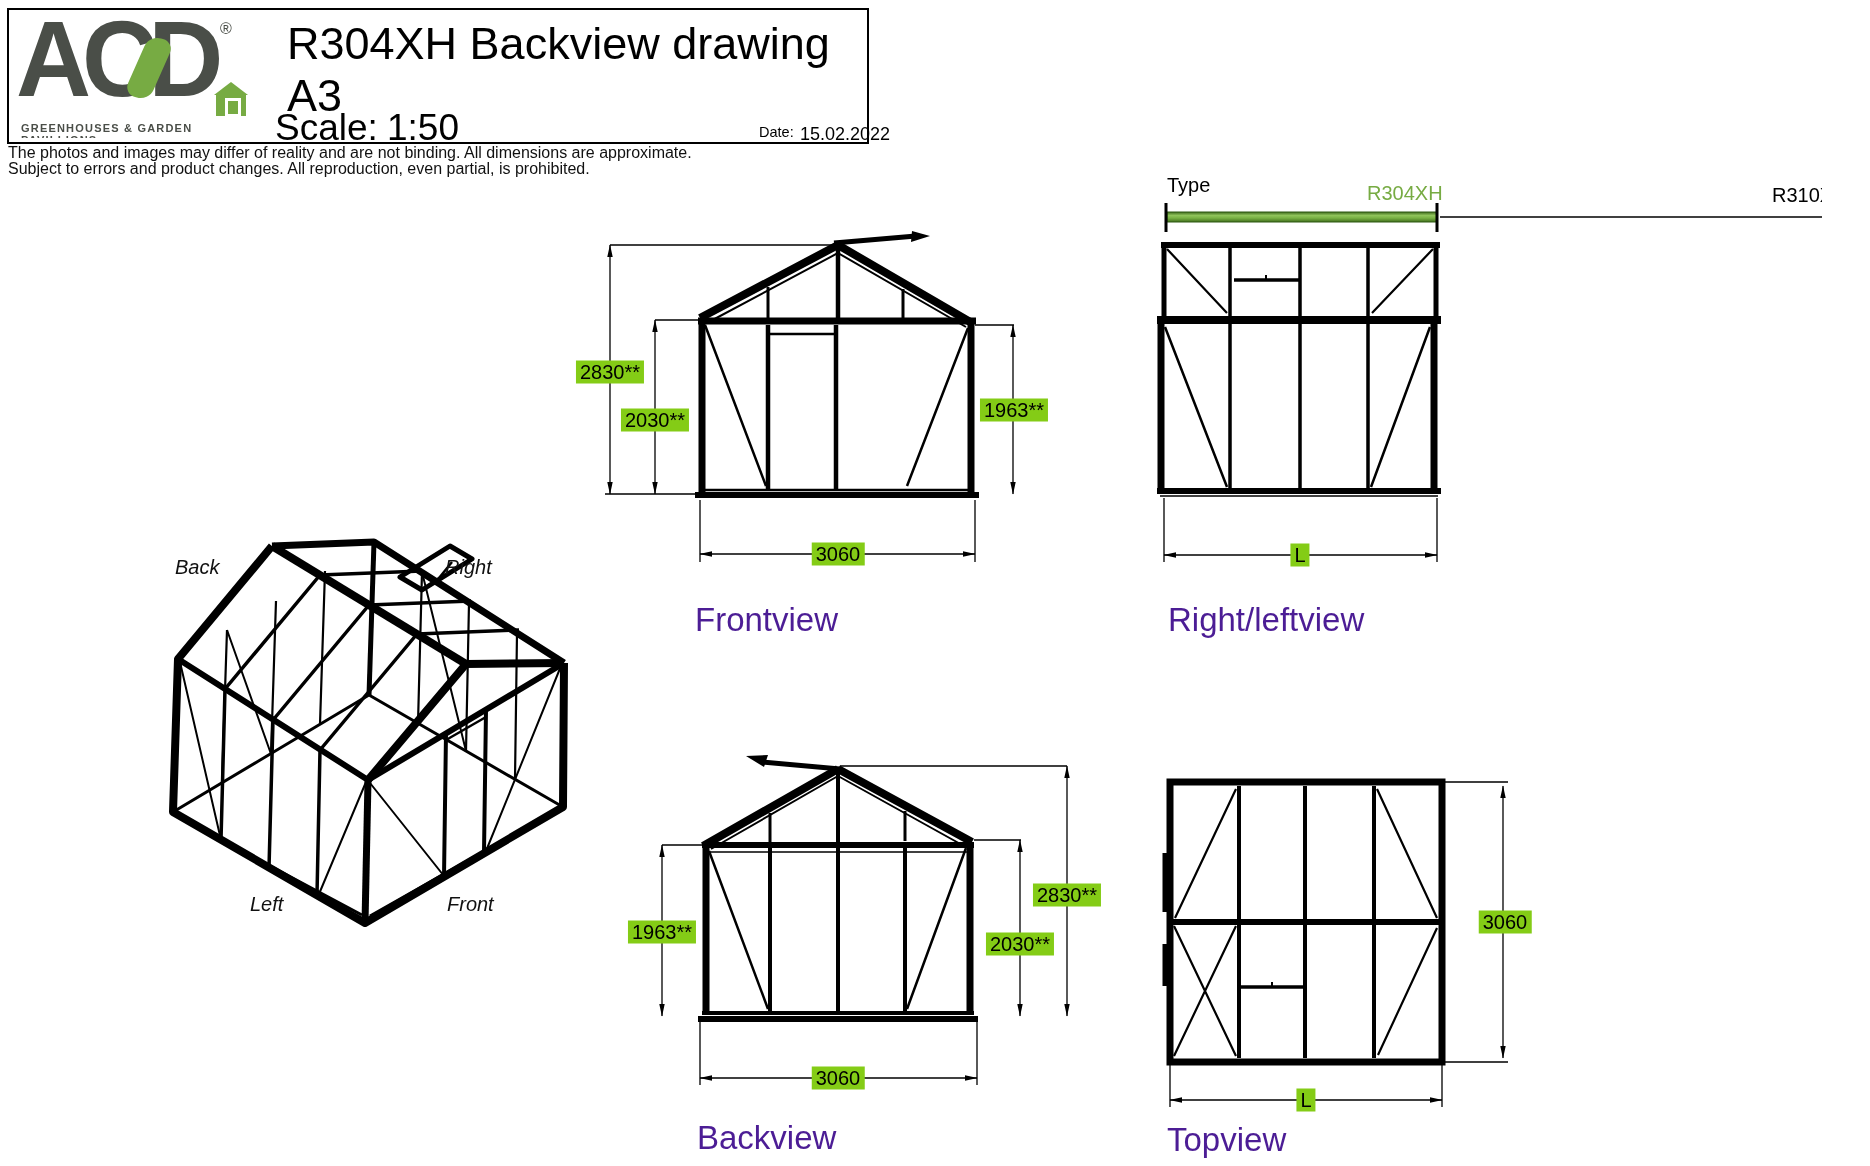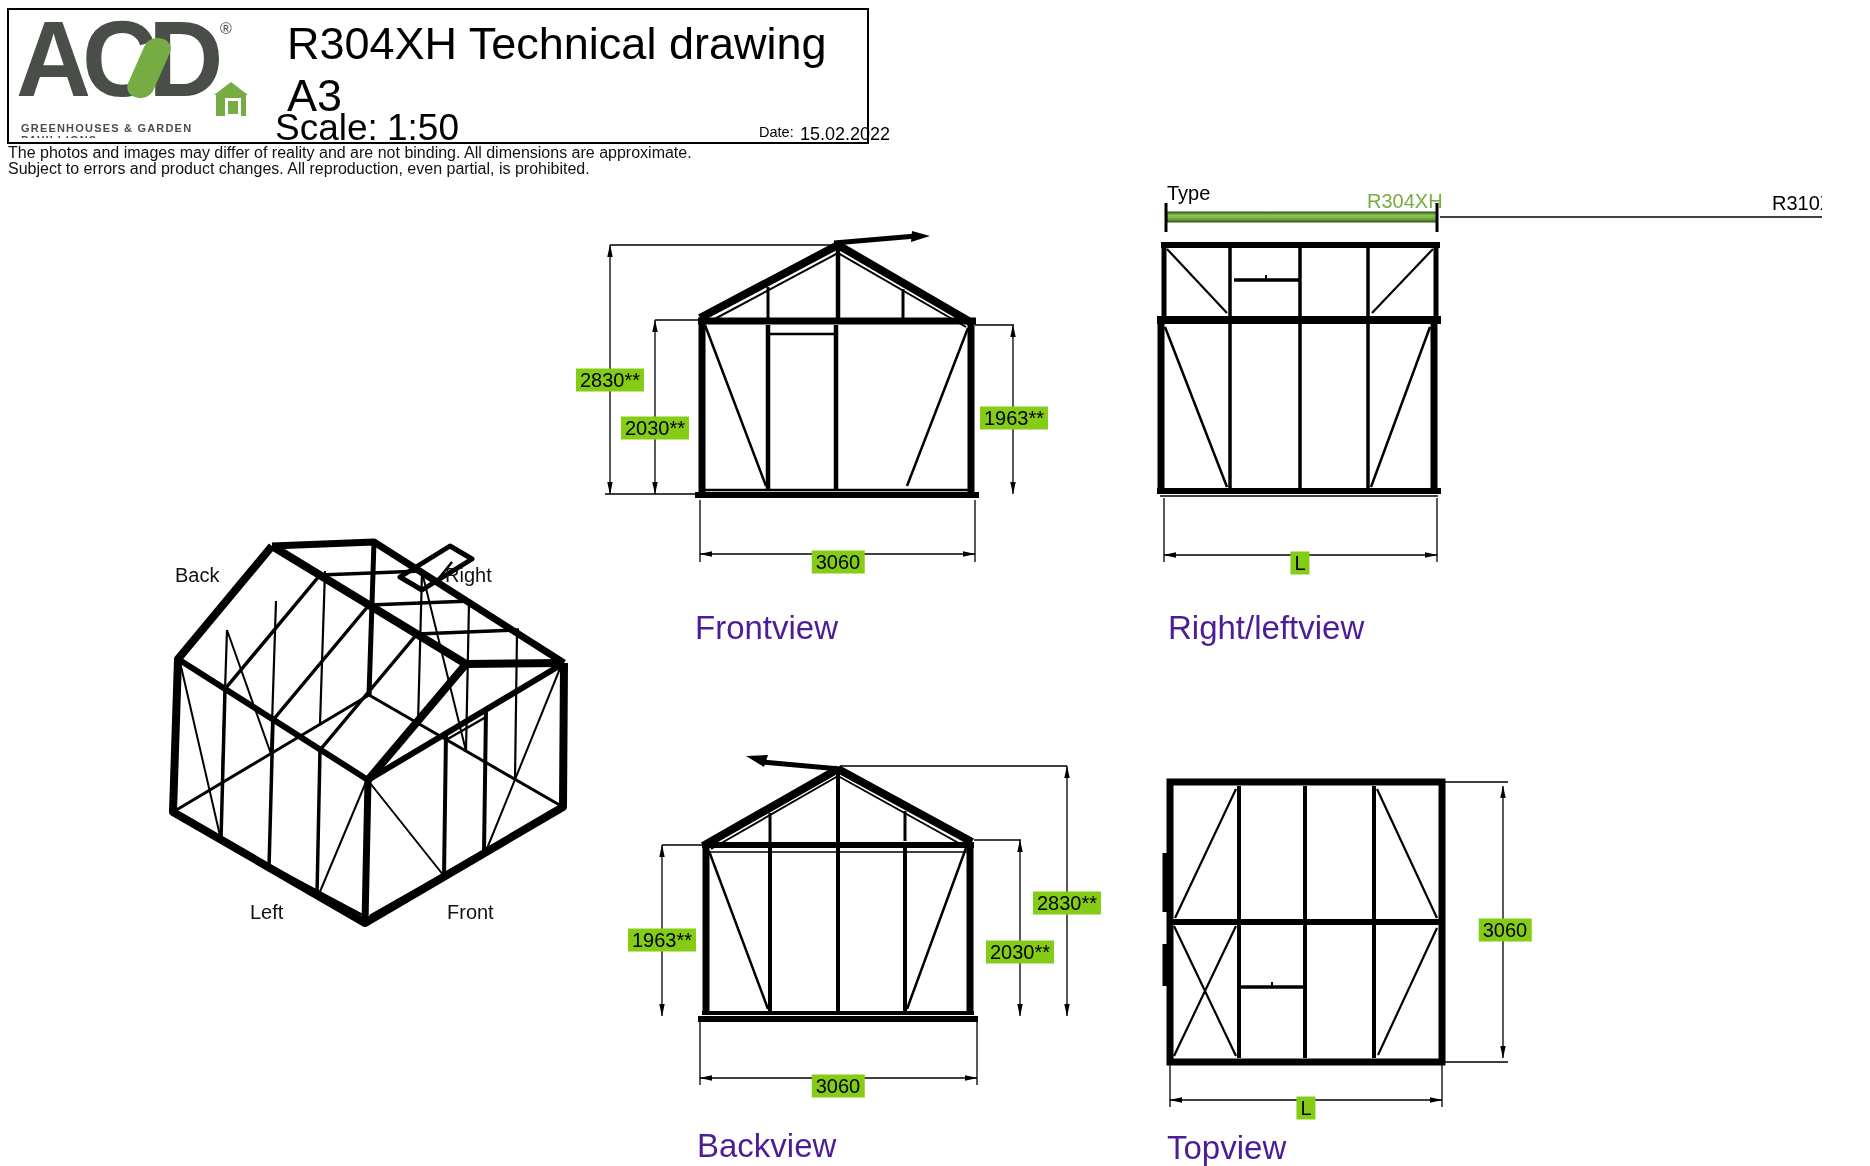--- a/index.html
+++ b/index.html
@@ -1,19 +1,19 @@
 <!DOCTYPE html>
 <html><head>
 <meta charset="utf-8">
 <style>
   html,body{margin:0;padding:0;background:#fff;}
   .page{position:relative;width:1822px;height:1166px;background:#fff;overflow:hidden;
         font-family:"Liberation Sans", sans-serif;color:#000;}
   svg.art{position:absolute;left:0;top:0;z-index:1;}
-  .txt{position:absolute;z-index:3;white-space:nowrap;margin-top:8px;}
+  .txt{position:absolute;z-index:3;white-space:nowrap;}
   
   .titleblock{position:absolute;left:7px;top:8px;width:858px;height:132px;border:2.5px solid #000;
               background:#fff;z-index:2;}
   .doc-title{position:absolute;left:278px;top:8px;font-size:45px;color:#000;}
   .scale-label{position:absolute;left:266px;top:97px;font-size:37px;}
   .scale-value{position:absolute;left:378px;top:97px;font-size:37px;}
   .date-label{position:absolute;left:750px;top:114px;font-size:14.5px;}
   .date-value{position:absolute;left:791px;top:114px;font-size:18px;}
   .disclaimer{position:absolute;left:8px;font-size:16px;color:#111;z-index:2;}
   
@@ -28,21 +28,21 @@
                    border-left:17px solid transparent;border-right:17px solid transparent;
                    border-bottom:13px solid #77ab43;}
   .logo-house-body{position:absolute;left:2px;top:12px;width:30px;height:22px;background:#77ab43;}
   .logo-house-win{position:absolute;left:11px;top:16px;width:10px;height:13px;background:#77ab43;
                   border:3px solid #fff;}
   .logo-tagline{position:absolute;left:7px;top:108px;font-size:11px;font-weight:bold;
                 letter-spacing:1.2px;color:#4a4e48;}
   
   .view-title{font-size:33px;color:#4c1d95;}
   .dim-label{transform:translate(-50%,-50%);background:#84cc16;padding:0 4px;font-size:20px;z-index:3;}
-  .iso-label{font-size:20px;color:#111;}
+  .iso-label{font-size:20px;color:#111;font-style:italic;}
   .type-label{font-size:20px;}
   .green{color:#77ab43;}
 </style>
 </head>
 <body>
 
 <div class="page">
 
   <svg class="art" width="1870" height="1166" viewBox="0 0 1870 1166">
     <defs>
@@ -203,21 +203,21 @@
       <div class="logo-letters">ACD</div>
       <div class="logo-swoosh"></div>
       <span class="logo-reg">®</span>
       <div class="logo-house">
         <div class="logo-house-roof"></div>
         <div class="logo-house-body"></div>
         <div class="logo-house-win"></div>
       </div>
       <div class="logo-tagline">GREENHOUSES &amp; GARDEN PAVILLIONS</div>
     </div>
-    <span class="doc-title">R304XH Technical drawing A3</span>
+    <span class="doc-title">R304XH Backview drawing A3</span>
     <span class="scale-label">Scale:</span>
     <span class="scale-value">1:50</span>
     <span class="date-label">Date:</span>
     <span class="date-value">15.02.2022</span>
   </div>
   <span class="disclaimer" style="top:144px">The photos and images may differ of reality and are not binding. All dimensions are approximate.</span>
   <span class="disclaimer" style="top:160px">Subject to errors and product changes. All reproduction, even partial, is prohibited.</span>
 
   <span class="txt type-label" style="left:1167px;top:174px">Type</span>
   <span class="txt type-label green" style="left:1367px;top:182px">R304XH</span>

